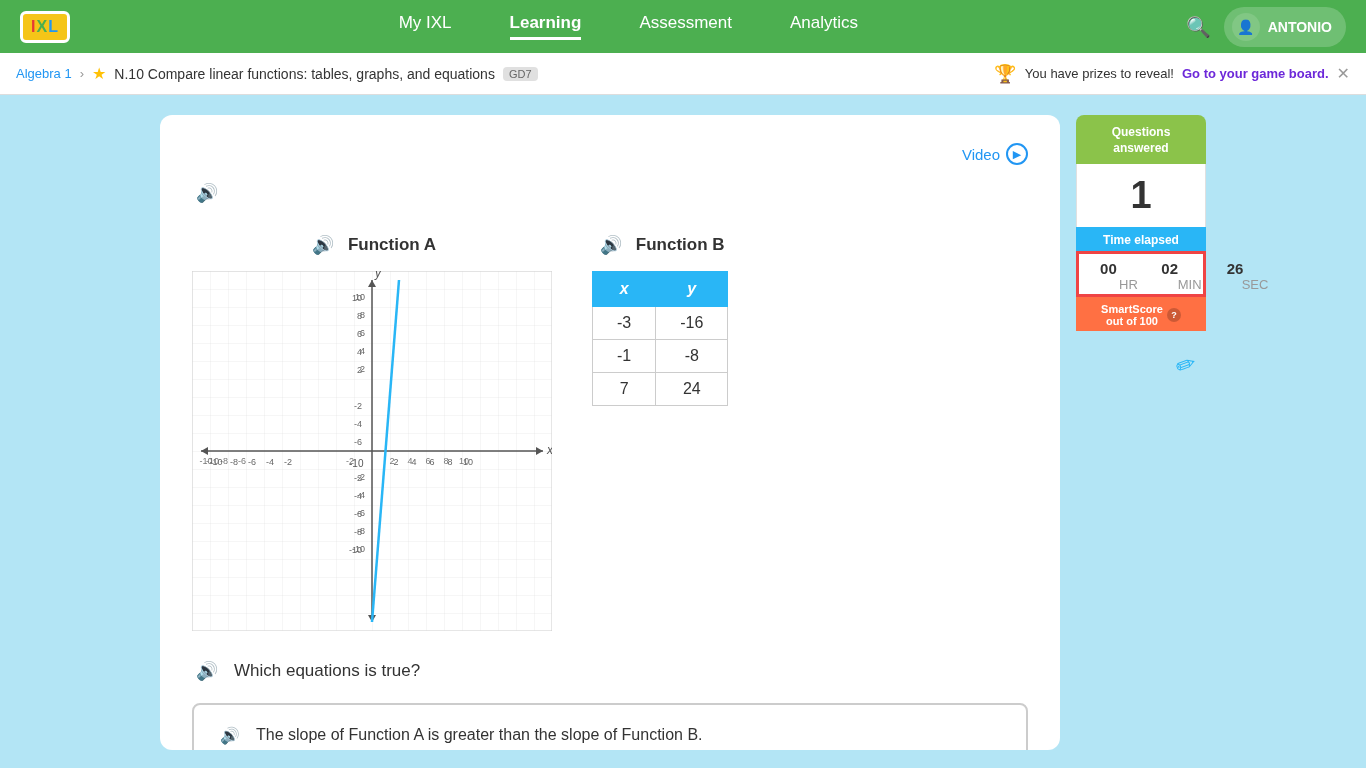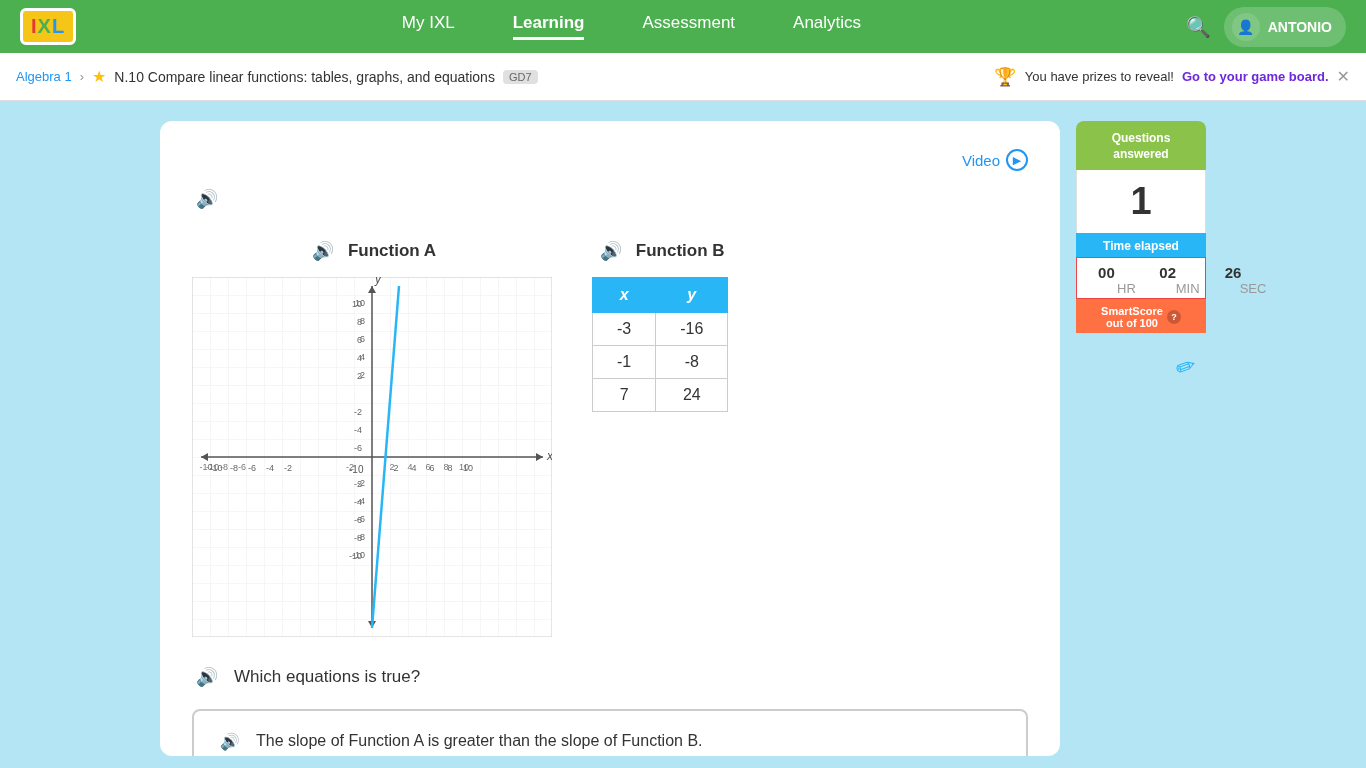--- a/index.html
+++ b/index.html
@@ -13,21 +13,21 @@
       align-items: center;
       padding: 0 20px;
       gap: 40px;
     }
     .logo-box {
       background: #f5c518;
       border: 3px solid white;
       border-radius: 6px;
       padding: 4px 8px;
       font-weight: 900;
-      font-size: 20px;
+      font-size: 16px;
       color: #2196f3;
       letter-spacing: 1px;
       cursor: pointer;
     }
     .logo-box span.i { color: #e53935; }
     .logo-box span.x { color: #4caf50; }
     .logo-box span.l { color: #2196f3; }
     .nav-links {
       display: flex;
       gap: 58px;
@@ -78,21 +78,21 @@
       background: #81c784;
       display: flex;
       align-items: center;
       justify-content: center;
       font-size: 14px;
     }
 
     
     .breadcrumb-bar {
       background: white;
-      height: 48px;
+      height: 42px;
       display: flex;
       align-items: center;
       padding: 0 16px;
       gap: 8px;
       font-size: 13px;
       color: #555;
       border-bottom: 1px solid #ddd;
       position: relative;
     }
     .breadcrumb-link { color: #2196f3; cursor: pointer; }
@@ -293,21 +293,21 @@
       color: white;
       font-size: 12px;
       font-weight: 700;
       text-align: center;
       padding: 6px 8px 4px;
     }
     .time-display {
       background: white;
       display: flex;
       gap: 0;
-      border: 1px solid #ef4444;
+      border: 3px solid #ef4444;
     }
     .time-unit {
       flex: 1;
       text-align: center;
       padding: 6px 0 2px;
     }
     .time-value {
       font-size: 15px;
       font-weight: 600;
       color: #333;

